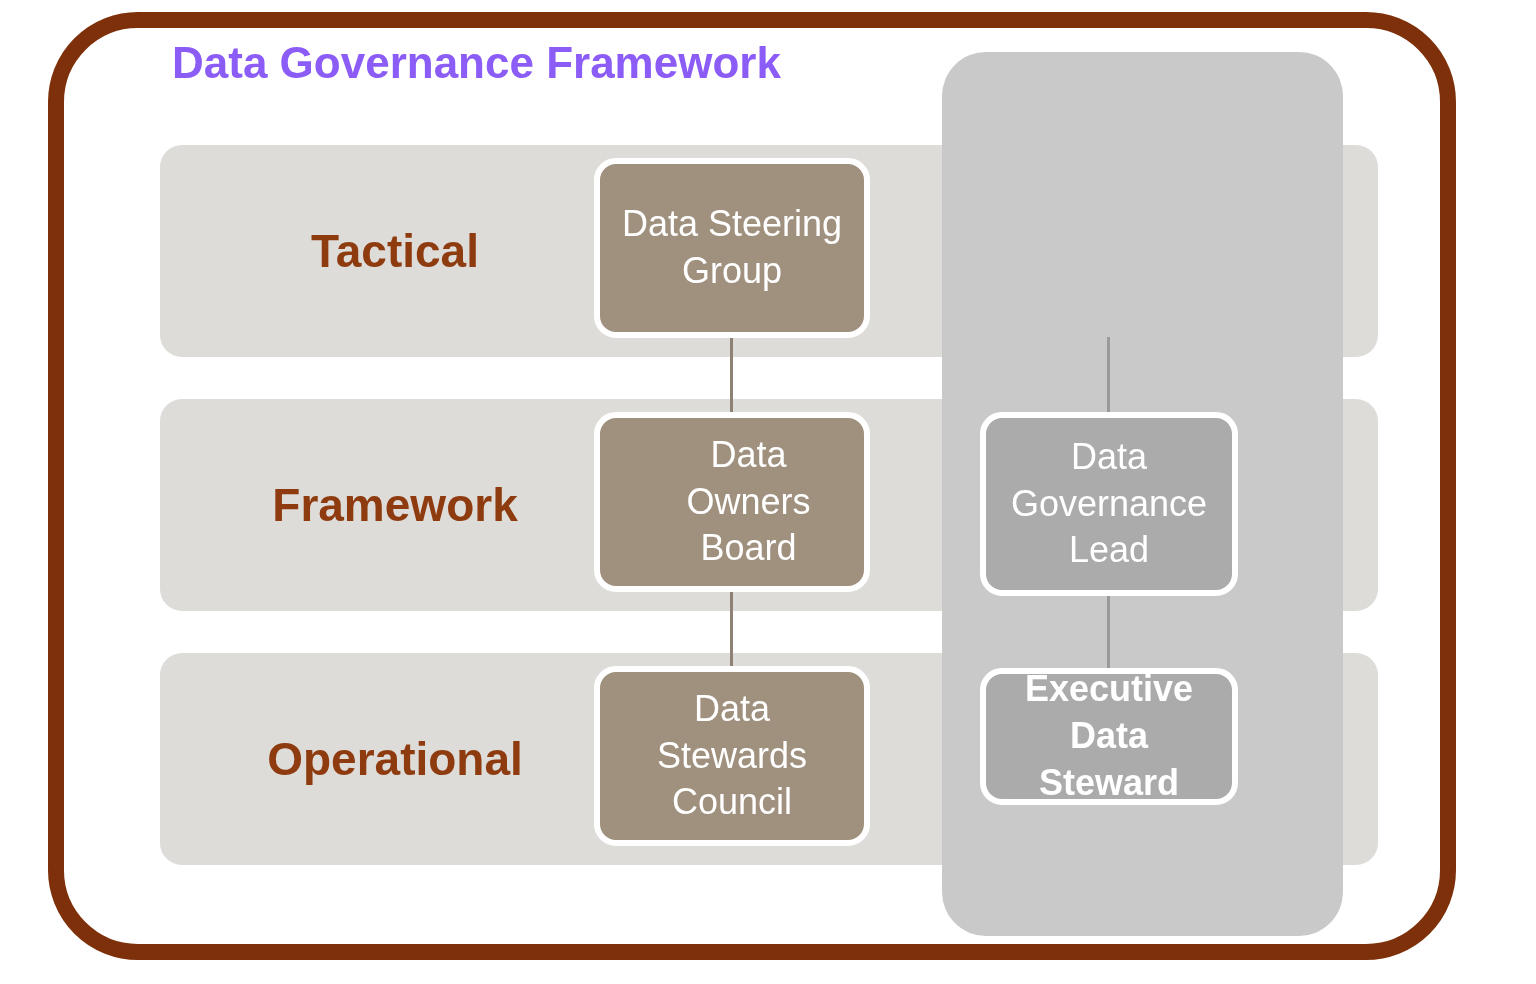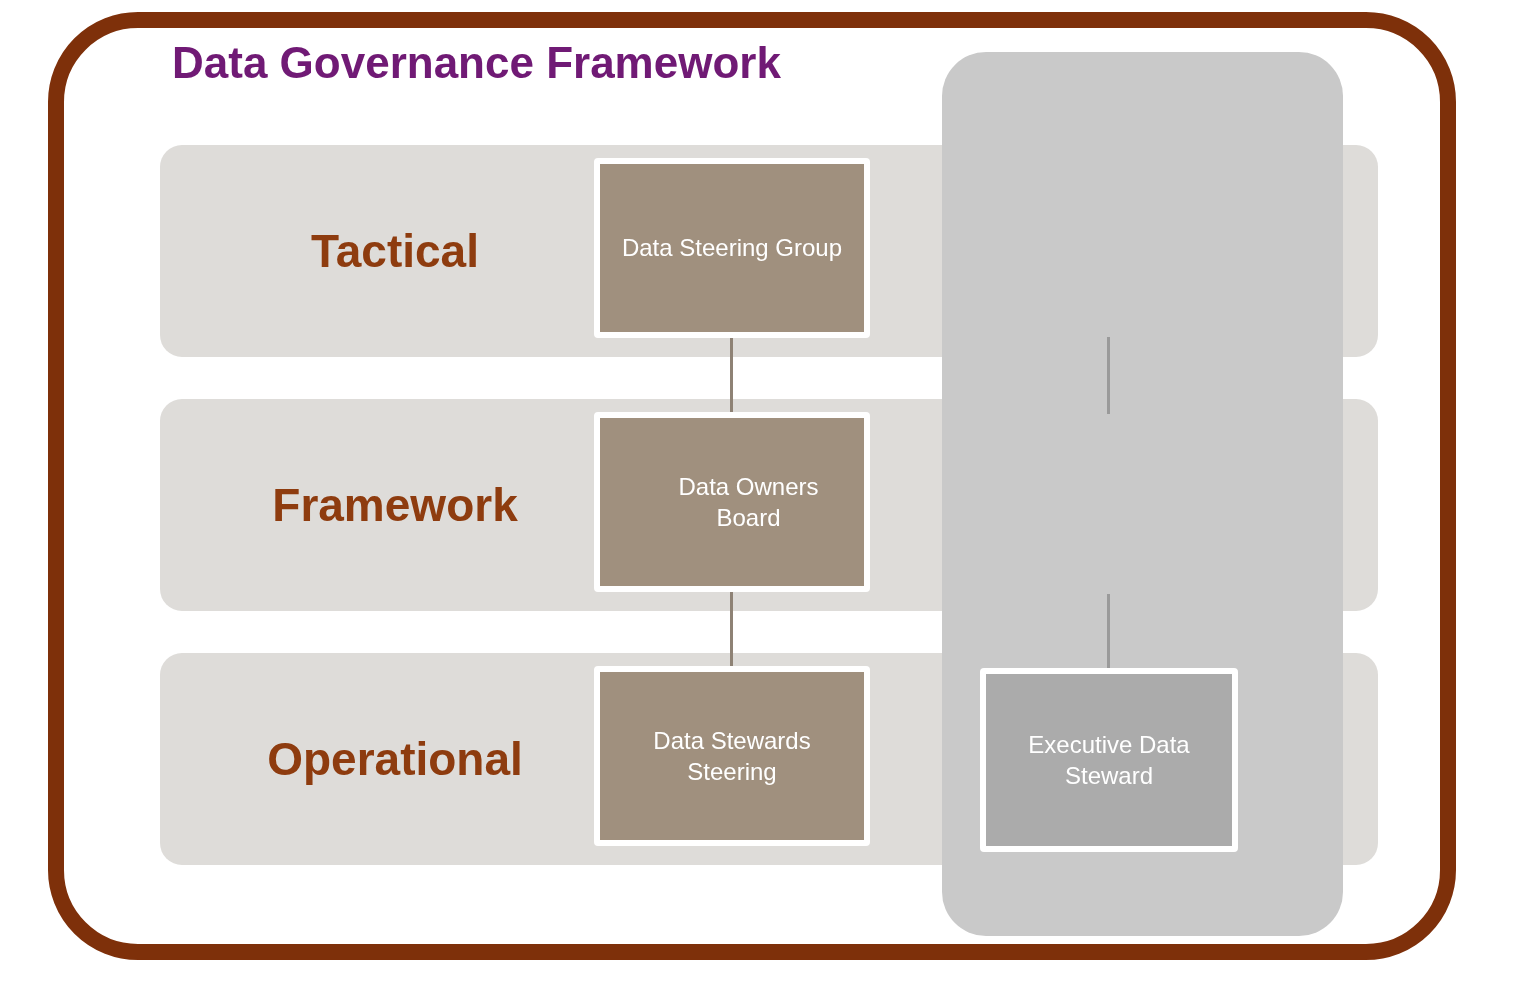--- a/index.html
+++ b/index.html
@@ -29,21 +29,21 @@
     background: transparent;
   }
 
   
   #framework-title {
     position: absolute;
     left: 172px;
     top: 38px;
     font-size: 44px;
     font-weight: bold;
-    color: #701a75;
+    color: #8b5cf6;
     letter-spacing: 0px;
     white-space: nowrap;
   }
 
   
   .tier-band {
     position: absolute;
     left: 160px;
     width: 1218px;
     background: #DEDCD9;
@@ -100,42 +100,42 @@
     width: 3px;
     background: #8E8275;
   }
   .connector.grey { background: #9A9A9A; }
 
   
   .node {
     position: absolute;
     box-sizing: border-box;
     border: 6px solid #FFFFFF;
-    border-radius: 4px;
+    border-radius: 22px;
     display: flex;
     align-items: center;
     justify-content: center;
     text-align: center;
     color: #FFFFFF;
-    font-size: 24px;
+    font-size: 36px;
     line-height: 1.30;
     padding: 6px 14px;
   }
   .node.tan  { background: #A0907E; }
   .node.grey { background: #ABABAB; }
 
   
   #node-steering  { left: 594px; top: 158px; width: 276px; height: 180px; }
   #node-owners    { left: 594px; top: 412px; width: 276px; height: 180px; padding-left: 47px; }
   #node-stewards  { left: 594px; top: 666px; width: 276px; height: 180px; }
 
   
   #node-sponsor   { left: 980px; top: 155px; width: 258px; height: 184px; }
   #node-dg-lead   { left: 980px; top: 412px; width: 258px; height: 184px; }
-  #node-exec-std  { left: 980px; top: 668px; width: 258px; height: 184px; }
+  #node-exec-std  { left: 980px; top: 668px; width: 258px; height: 137px; font-weight: bold; }
 
   
   #conn-tan-1  { left: 730px; top: 336px; height: 78px; }
   #conn-tan-2  { left: 730px; top: 590px; height: 78px; }
   #conn-grey-1 { left: 1107px; top: 337px; height: 77px; }
   #conn-grey-2 { left: 1107px; top: 594px; height: 76px; }
 </style>
 </head>
 <body>
 
@@ -155,21 +155,22 @@
     <div id="coe-label">Data Governance Centre of Excellence</div>
   </div>
 
   <div class="connector" id="conn-tan-1"></div>
   <div class="connector" id="conn-tan-2"></div>
   <div class="connector grey" id="conn-grey-1"></div>
   <div class="connector grey" id="conn-grey-2"></div>
 
   <div class="node tan" id="node-steering">Data Steering Group</div>
   <div class="node tan" id="node-owners">Data Owners Board</div>
-  <div class="node tan" id="node-stewards">Data Stewards Steering</div>
+  <div class="node tan" id="node-stewards">Data Stewards Council</div>
 
+  <div class="node grey" id="node-dg-lead">Data Governance Lead</div>
   <div class="node grey" id="node-exec-std">Executive Data Steward</div>
 
   <div id="framework-title">Data Governance Framework</div>
 
   <div id="outer-frame"></div>
 
 </div>
 
 </body></html>

